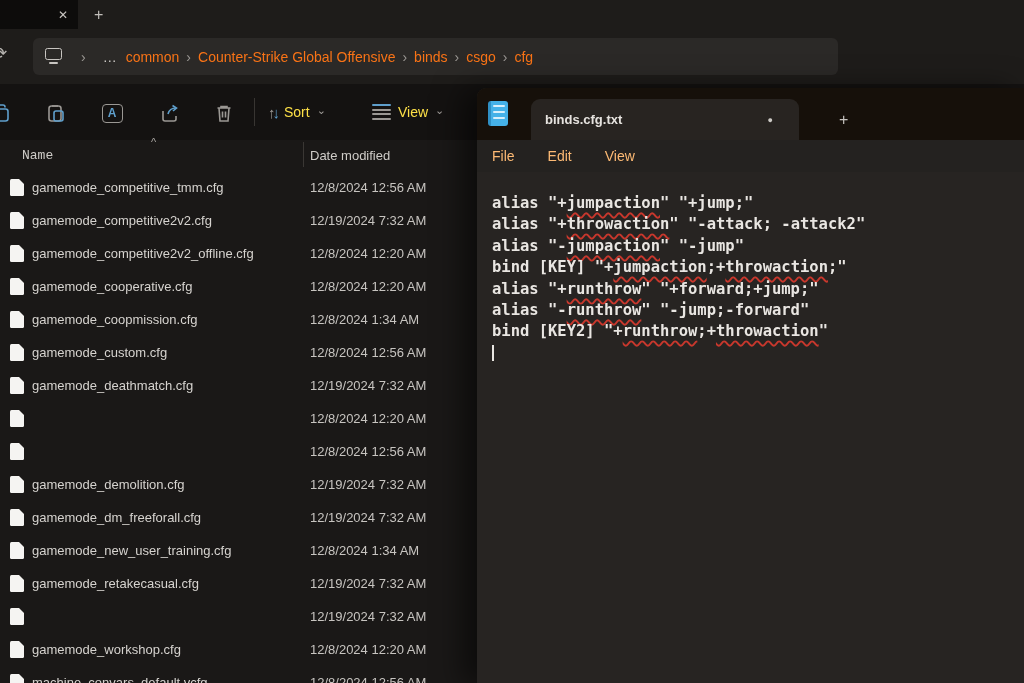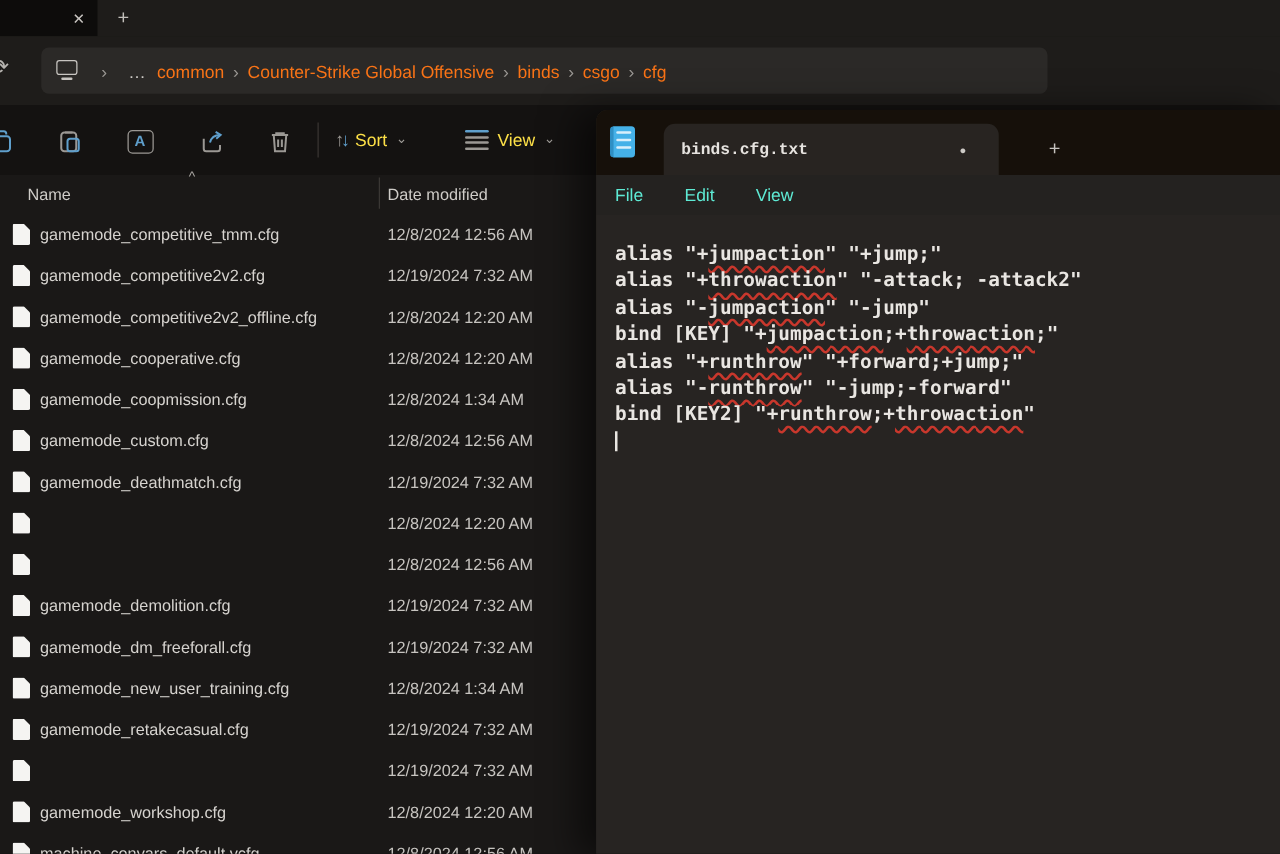--- a/index.html
+++ b/index.html
@@ -39,48 +39,48 @@
   .tb-label { color:#fde047; font-size:14px; }
   .tb-chev  { color:#a19e9a; font-size:11px; margin-top:-4px; }
   .sort-arrows { font-size:15px; letter-spacing:-3px; color:#9b9894; }
   .sort-arrows b { color:#5f9fcc; font-weight:normal; }
   .viewlines { display:flex; flex-direction:column; gap:2.5px; width:19px; }
   .viewlines i { height:2px; background:#9b9894; border-radius:1px; }
   .viewlines i:first-child { background:#5f9fcc; }
 
   .ex-filepane { position:absolute; left:0; top:140px; width:477px; height:543px; background:#1a1817; }
   .fl-header { position:relative; height:31px; }
-  .fl-header .h-name { position:absolute; left:22px; top:8px; color:#cfccc8; font-size:13px; }
+  .fl-header .h-name { position:absolute; left:22px; top:8px; color:#cfccc8; font-size:13px;font-family:Liberation Mono, monospace; }
   .fl-header .h-date { position:absolute; left:310px; top:8px; color:#cfccc8; font-size:13px; }
   .fl-header .h-caret { position:absolute; left:151px; top:-4px; color:#aaa7a3; font-size:11px; }
   .fl-header .h-div { position:absolute; left:303px; top:2px; width:1px; height:25px; background:#3a3734; }
   .file-row { position:relative; height:33px; display:flex; align-items:center; }
   .file-ic { position:absolute; left:10px; top:8px; width:14px; height:17px; }
   .file-ic .page { position:absolute; inset:0; background:#f5f4f2; border-radius:1.5px;
                    clip-path:polygon(0 0, 9px 0, 14px 5px, 14px 17px, 0 17px); }
   .file-name { position:absolute; left:32px; color:#d6d3cf; font-size:13px; white-space:nowrap; }
   .file-date { position:absolute; left:310px; color:#c7c4c0; font-size:13px; white-space:nowrap; }
 
   
   .notepad { position:absolute; left:477px; top:88px; width:547px; height:595px; background:#272422;
              border-top-left-radius:9px; box-shadow:-14px 2px 30px rgba(0,0,0,0.55); }
   .np-titlebar { position:absolute; left:0; top:0; width:100%; height:52px; background:#16100a;
                  border-top-left-radius:9px; }
   .np-appicon { position:absolute; left:11px; top:13px; width:20px; height:25px; background:#45b1e8;
                 border-radius:3px; border-left:3px solid #2f8fc4; }
   .np-appicon i { display:block; height:2px; background:#d9effb; margin:4px 3px 0 2px; border-radius:1px; }
   .np-tab { position:absolute; left:54px; top:11px; width:268px; height:41px; background:#282421;
             border-radius:9px 9px 0 0; display:flex; align-items:center; padding:0 14px; }
-  .np-tab-title { color:#e6e3df; font-size:13px; font-weight:bold;font-family:Liberation Mono, monospace; }
+  .np-tab-title { color:#e6e3df; font-size:13px; font-weight:bold; }
   .np-tab-dot { position:absolute; right:26px; top:16px; color:#cdcac6; font-size:9px; }
   .np-newtab { position:absolute; left:352px; top:11px; height:41px; display:flex; align-items:center;
                padding:0 10px; color:#c6c3bf; font-size:16px; }
   .np-menubar { position:absolute; left:0; top:52px; width:100%; height:32px; background:#242220;
                 display:flex; align-items:center; padding-left:5px; }
-  .np-menu-item { color:#5eead4; font-size:14px; padding:4px 10px; margin-right:13px; border-radius:4px; }
+  .np-menu-item { color:#fdba74; font-size:14px; padding:4px 10px; margin-right:13px; border-radius:4px; }
   .np-editor { position:absolute; left:0; top:84px; width:100%; height:511px; background:#272422;
                padding:21px 0 0 15px; font-family:"DejaVu Sans Mono", monospace; font-size:15.5px;
                font-weight:bold; color:#e9e6e2; }
   .code-line { height:21.4px; line-height:21.4px; white-space:pre; }
   .sq { text-decoration:underline; text-decoration-style:wavy; text-decoration-color:#c9372c;
         text-decoration-thickness:1.8px; text-underline-offset:4px;text-align:center; }
   .caret { display:inline-block; width:2px; height:16px; background:#e9e6e2; vertical-align:-3px; }
 
   
   svg .g { stroke:#9b9894; fill:none; stroke-width:1.6; }

